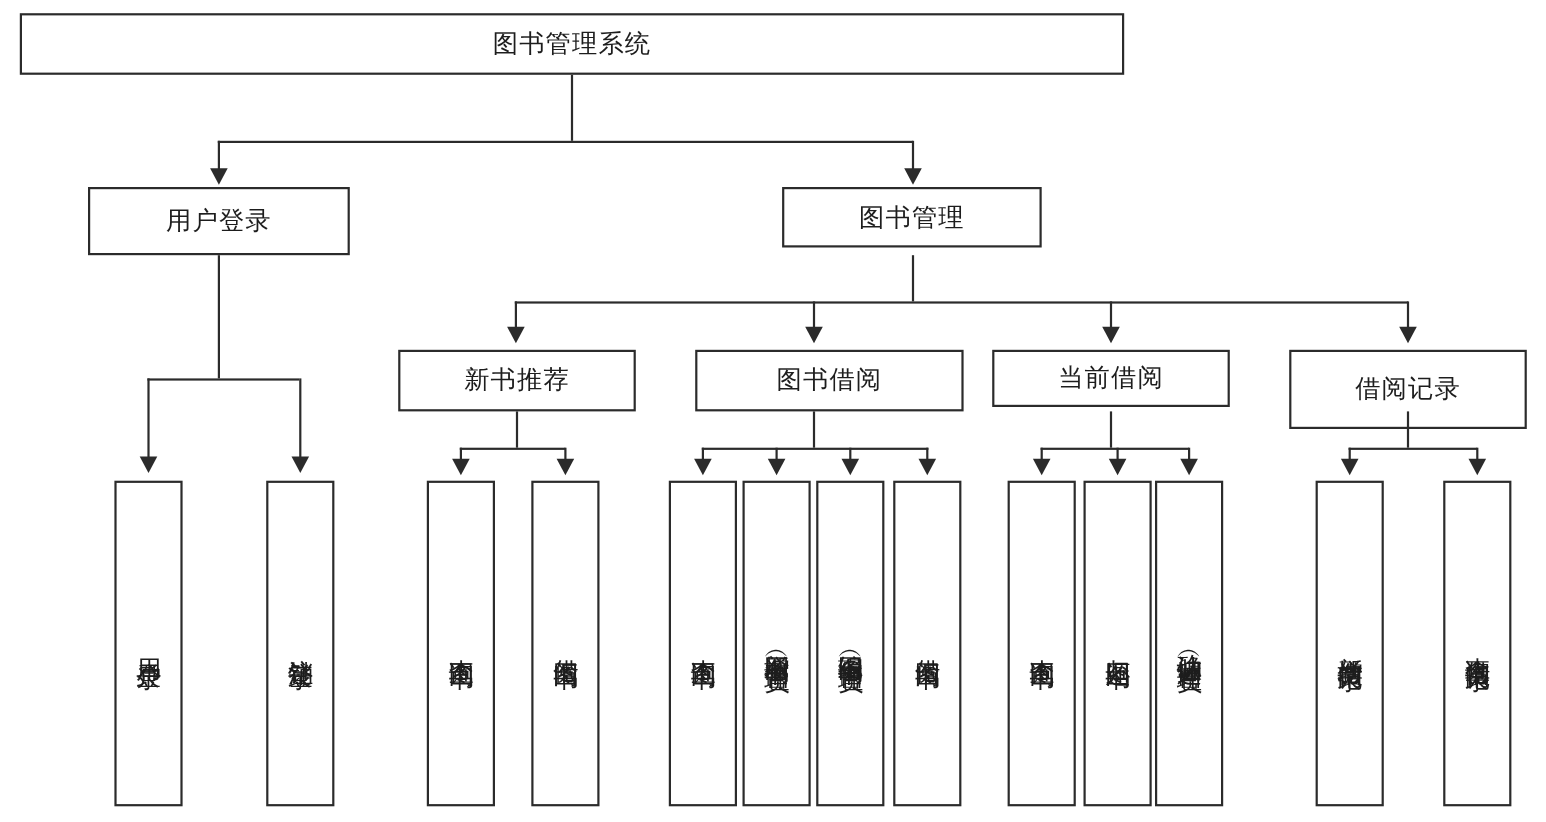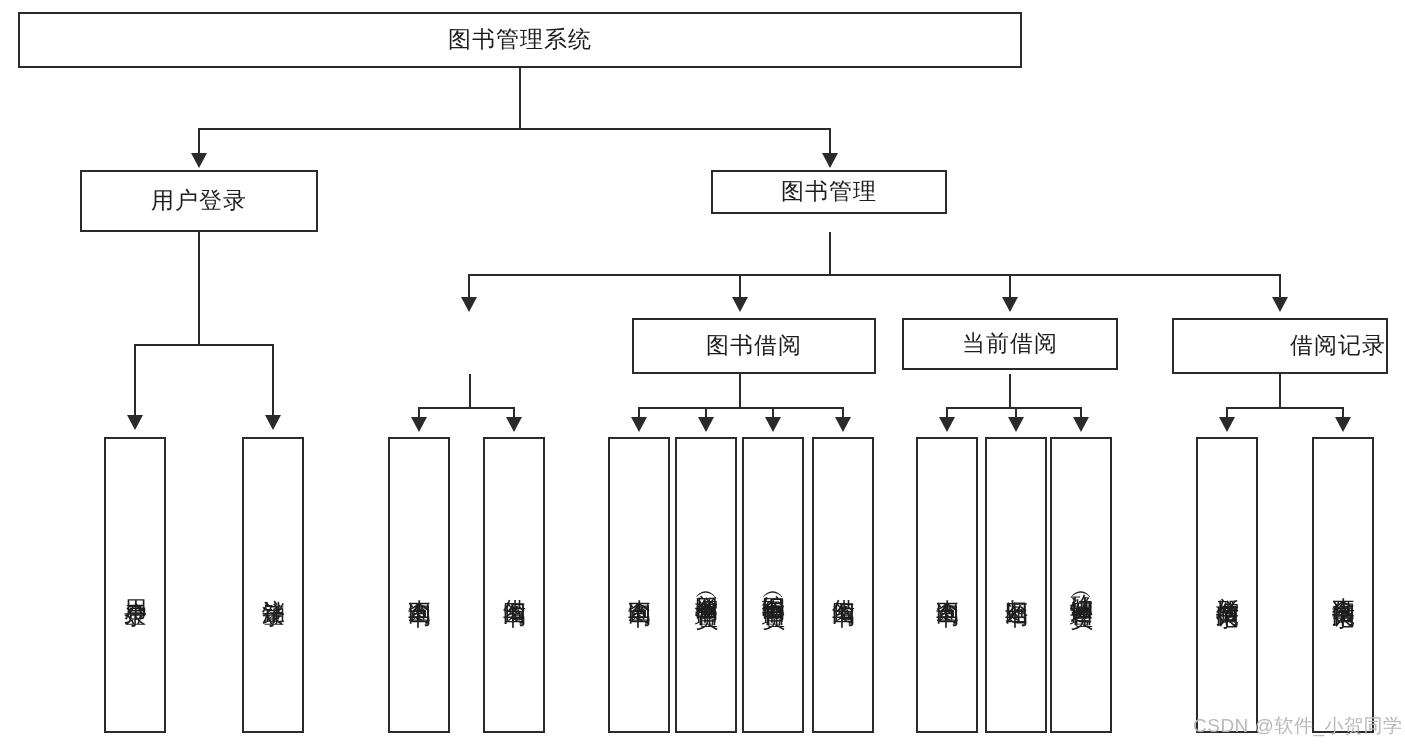--- a/index.html
+++ b/index.html
@@ -88,21 +88,21 @@
 
   <div class="ln lnv" style="left:198px; top:128px; width:2px; height:27px;"></div>
   <div class="arrow" style="left:191px; top:153px;"></div>
 
   <div class="ln lnv" style="left:829px; top:128px; width:2px; height:27px;"></div>
   <div class="arrow" style="left:822px; top:153px;"></div>
 
   <div class="node horiz" style="left:80px; top:170px; width:238px; height:62px;">
     <span>用户登录</span>
   </div>
-  <div class="node horiz" style="left:711px; top:170px; width:236px; height:44px;">
+  <div class="node horiz" style="left:711px; top:170px; width:236px; height:55px;">
     <span>图书管理</span>
   </div>
 
   <div class="ln lnv" style="left:198px; top:232px; width:2px; height:112px;"></div>
   <div class="ln lnh" style="left:134px; top:344px; width:138px; height:2px;"></div>
   <div class="ln lnv" style="left:134px; top:344px; width:2px; height:73px;"></div>
   <div class="arrow" style="left:127px; top:415px;"></div>
   <div class="ln lnv" style="left:272px; top:344px; width:2px; height:73px;"></div>
   <div class="arrow" style="left:265px; top:415px;"></div>
 
@@ -110,27 +110,30 @@
   <div class="ln lnh" style="left:468px; top:274px; width:812px; height:2px;"></div>
   <div class="ln lnv" style="left:468px; top:274px; width:2px; height:25px;"></div>
   <div class="arrow" style="left:461px; top:297px;"></div>
   <div class="ln lnv" style="left:739px; top:274px; width:2px; height:25px;"></div>
   <div class="arrow" style="left:732px; top:297px;"></div>
   <div class="ln lnv" style="left:1009px; top:274px; width:2px; height:25px;"></div>
   <div class="arrow" style="left:1002px; top:297px;"></div>
   <div class="ln lnv" style="left:1279px; top:274px; width:2px; height:25px;"></div>
   <div class="arrow" style="left:1272px; top:297px;"></div>
 
+  <div class="node horiz" style="left:362px; top:318px; width:216px; height:56px;">
+    <span>新书推荐</span>
+  </div>
   <div class="node horiz" style="left:632px; top:318px; width:244px; height:56px;">
     <span>图书借阅</span>
   </div>
   <div class="node horiz" style="left:902px; top:318px; width:216px; height:52px;">
     <span>当前借阅</span>
   </div>
-  <div class="node horiz" style="left:1172px; top:318px; width:216px; height:56px;justify-content:flex-end;">
+  <div class="node horiz" style="left:1172px; top:318px; width:216px; height:72px;">
     <span>借阅记录</span>
   </div>
 
   <div class="ln lnv" style="left:469px; top:374px; width:2px; height:33px;"></div>
   <div class="ln lnh" style="left:418px; top:407px; width:96px; height:2px;"></div>
   <div class="ln lnv" style="left:418px; top:407px; width:2px; height:12px;"></div>
   <div class="arrow" style="left:411px; top:417px;"></div>
   <div class="ln lnv" style="left:513px; top:407px; width:2px; height:12px;"></div>
   <div class="arrow" style="left:506px; top:417px;"></div>
 
@@ -198,15 +201,14 @@
     <span class="vtext">确认归还（管理员）</span>
   </div>
 
   <div class="node vert" style="left:1196px; top:437px; width:62px; height:296px;">
     <span class="vtext">新增借阅记录</span>
   </div>
   <div class="node vert" style="left:1312px; top:437px; width:62px; height:296px;">
     <span class="vtext">查询借阅记录</span>
   </div>
 
-  <div class="watermark" style="left:1193px; top:713px;">CSDN @软件_小贺同学</div>
 
 </div>
 
 </body></html>

